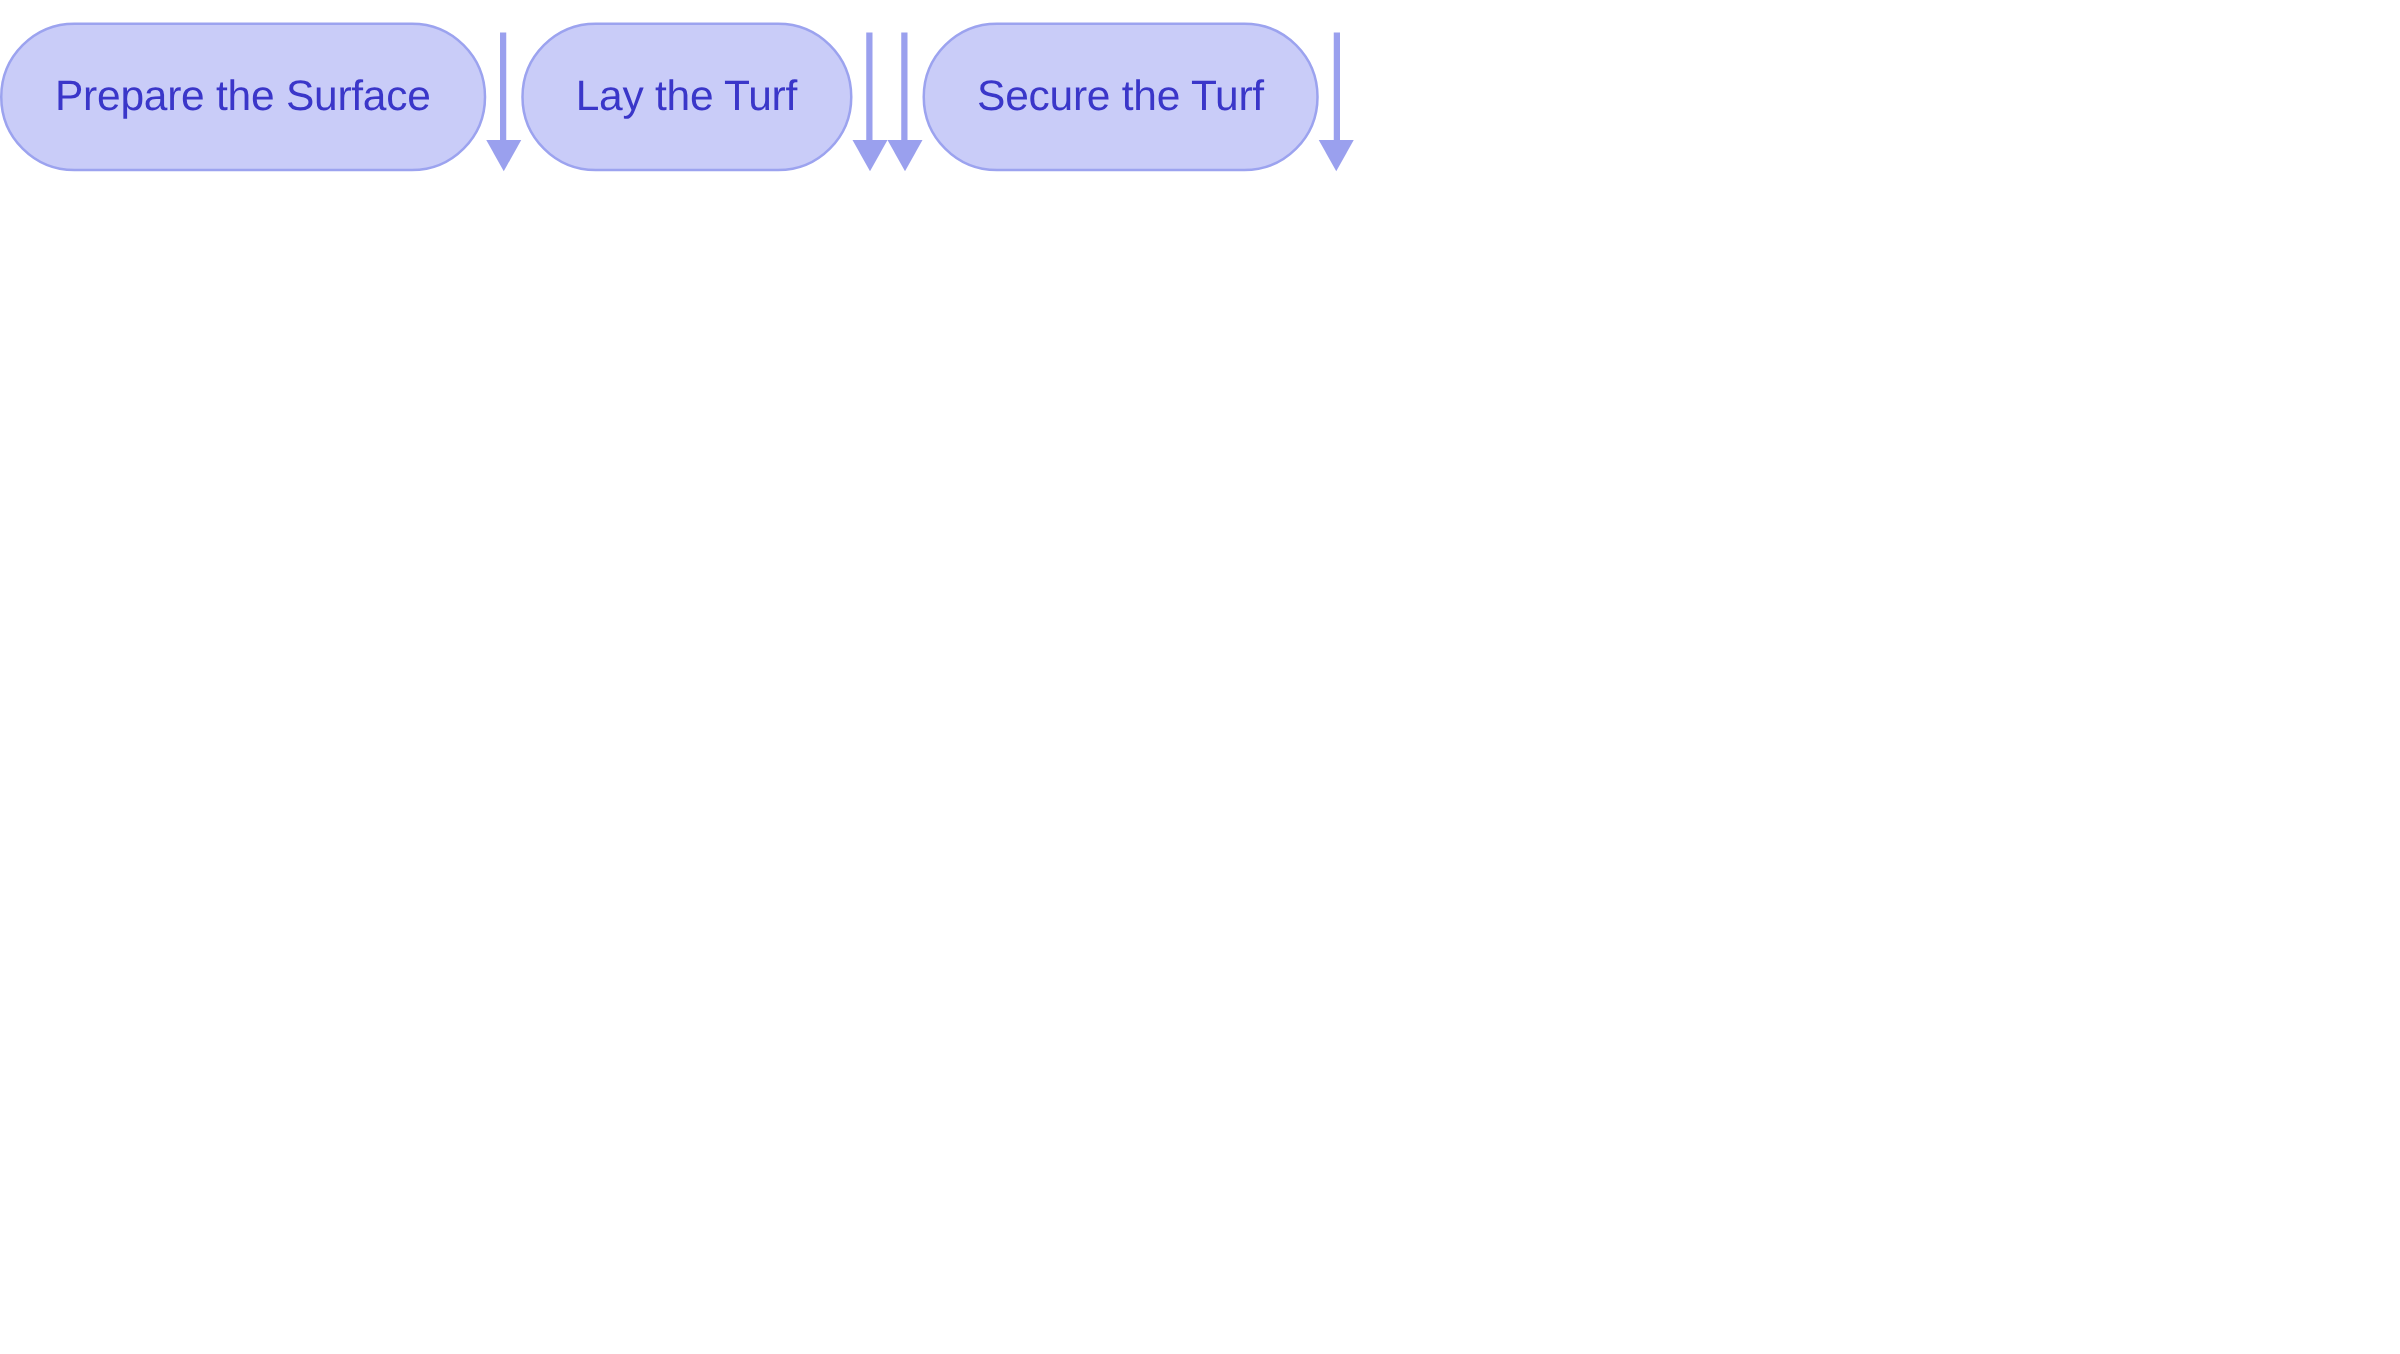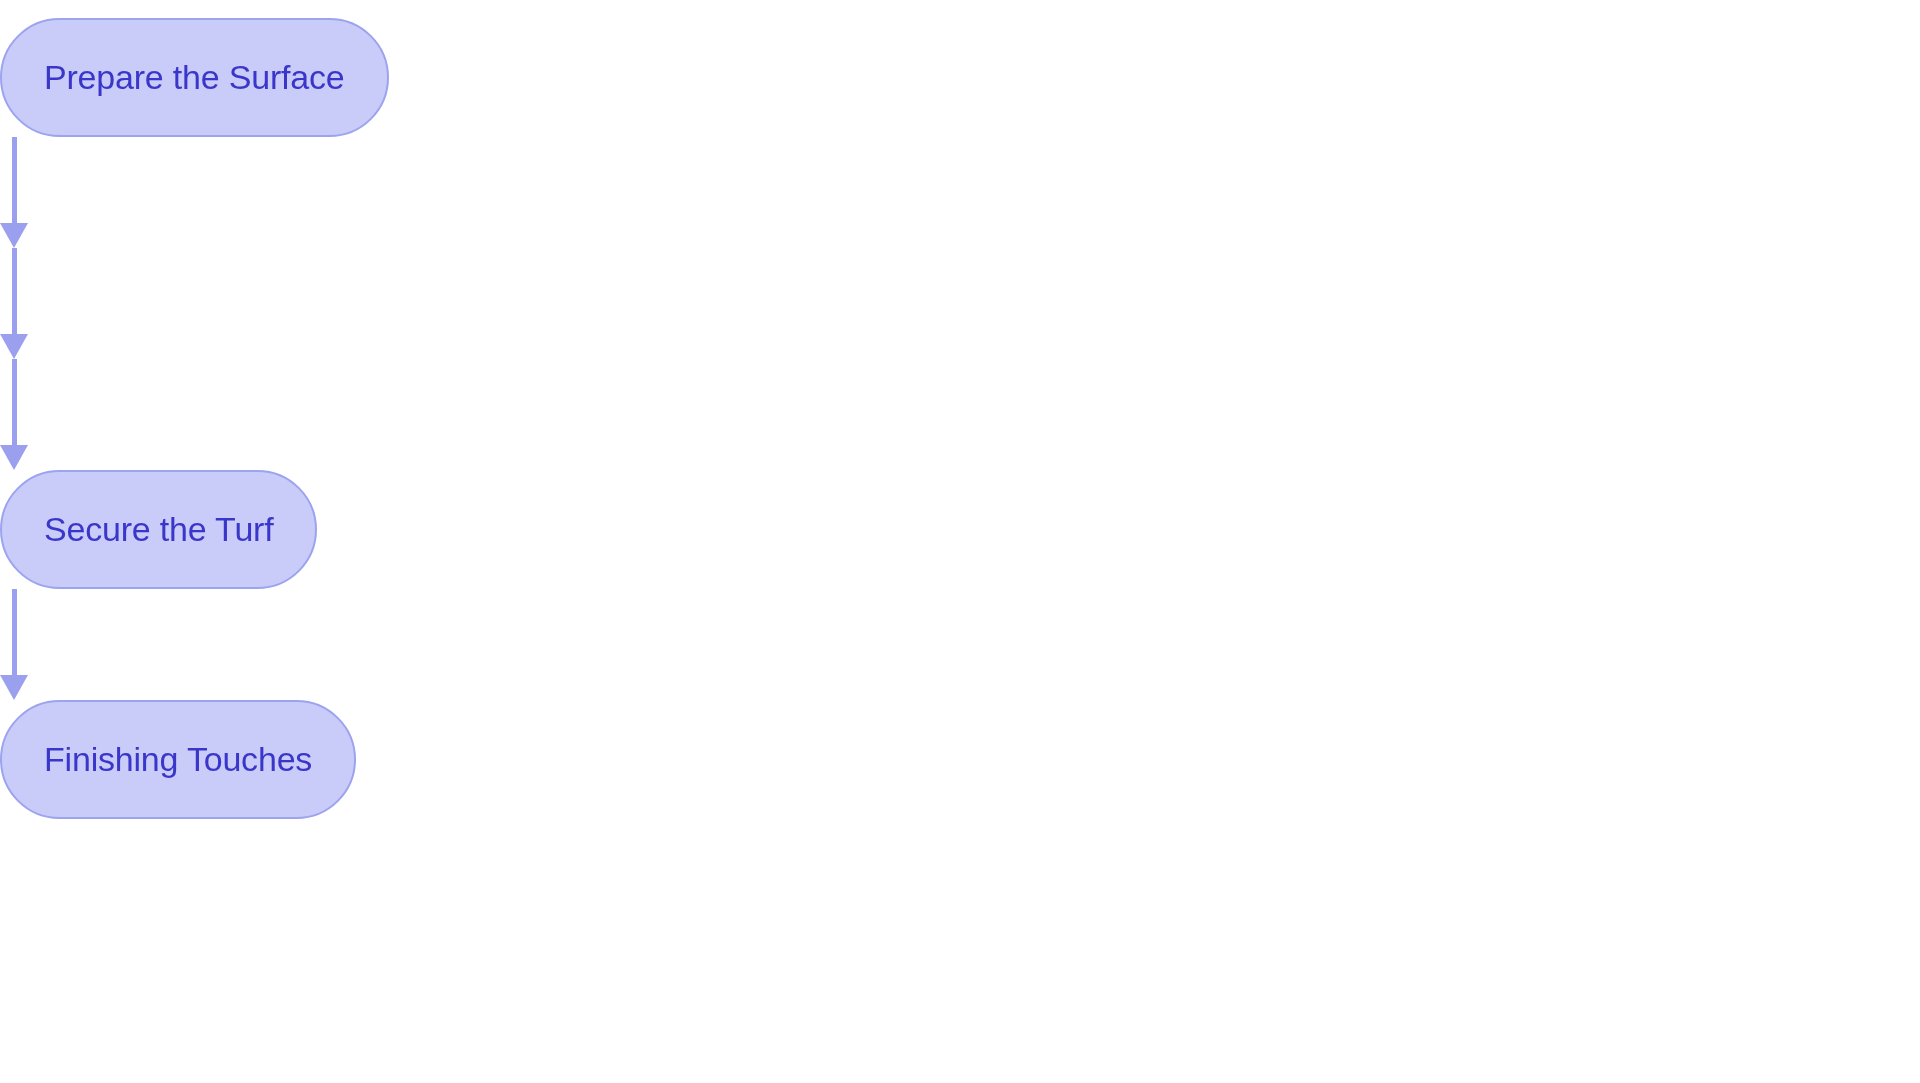--- a/index.html
+++ b/index.html
@@ -14,22 +14,22 @@
     height: 1083px;
     background: var(--bg, #ffffff);
     overflow: hidden;
   }
   #flowchart {
     position: absolute;
     top: 18px;
     left: 0;
     width: 100%;
     display: flex;
-    flex-direction: column;
-    align-items: flex-start;
+    flex-direction: row;
+    align-items: flex-end;
   }
   .node {
     height: 119px;
     box-sizing: border-box;
     min-width: 216px;
     padding: 0 42px;
     border-radius: 60px;
     background: var(--node-fill, #c9ccf8);
     border: 2.5px solid var(--node-border, #9ca3ef);
     display: flex;
@@ -70,20 +70,23 @@
   <div id="flowchart">
   <div class="node">
     <span class="node-label">Prepare the Surface</span>
   </div>
 
   <div class="arrow">
     <div class="arrow-line"></div>
     <div class="arrow-head"></div>
   </div>
 
+  <div class="node">
+    <span class="node-label">Lay the Turf</span>
+  </div>
 
   <div class="arrow">
     <div class="arrow-line"></div>
     <div class="arrow-head"></div>
   </div>
 
 
   <div class="arrow">
     <div class="arrow-line"></div>
     <div class="arrow-head"></div>
@@ -91,17 +94,14 @@
 
   <div class="node">
     <span class="node-label">Secure the Turf</span>
   </div>
 
   <div class="arrow">
     <div class="arrow-line"></div>
     <div class="arrow-head"></div>
   </div>
 
-  <div class="node">
-    <span class="node-label">Finishing Touches</span>
-  </div>
 </div>
 </div>
 
 </body></html>

